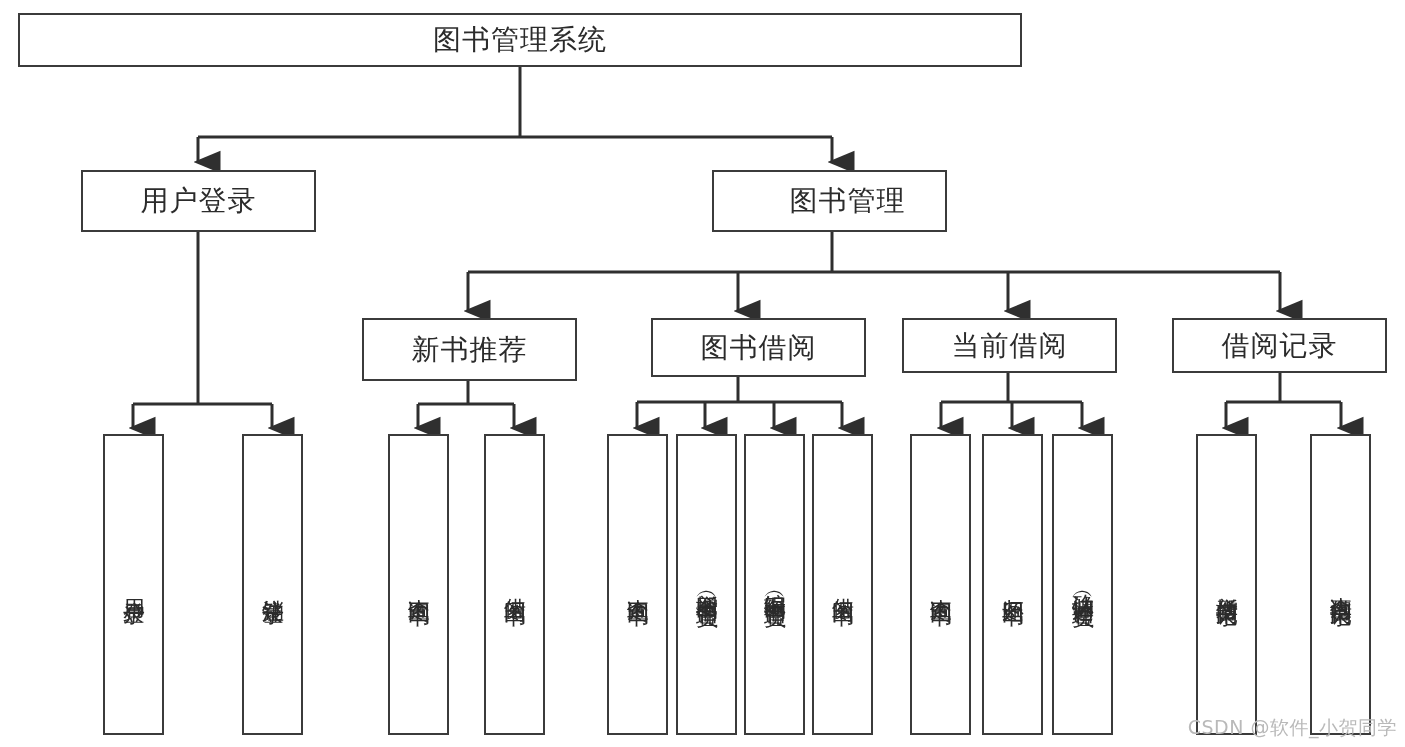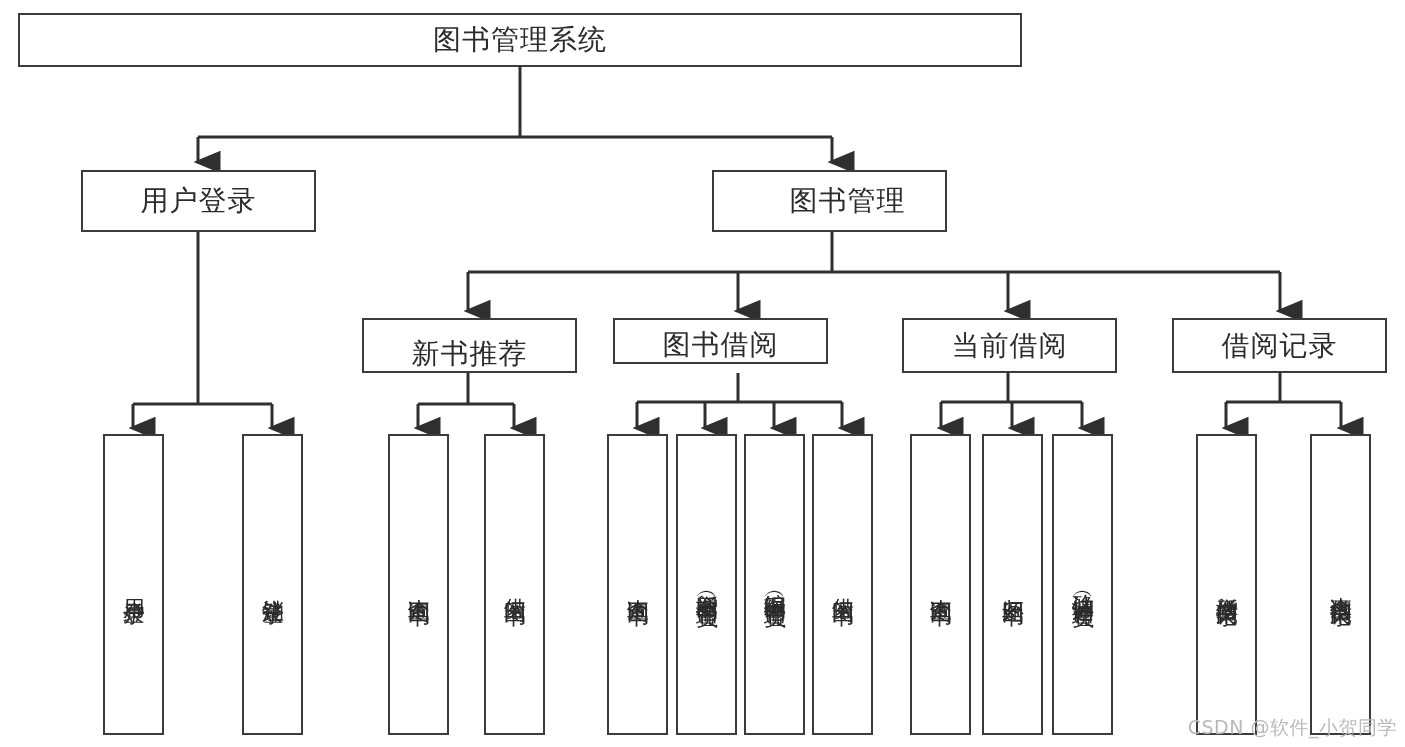--- a/index.html
+++ b/index.html
@@ -129,24 +129,24 @@
     <span>图书管理系统</span>
   </div>
 
   <div class="node h" style="left:81px; top:170px; width:235px; height:62px;">
     <span>用户登录</span>
   </div>
   <div class="node h" style="left:712px; top:170px; width:235px; height:62px;padding-left:36px;">
     <span>图书管理</span>
   </div>
 
-  <div class="node h" style="left:362px; top:318px; width:215px; height:55px;align-items:flex-end;">
+  <div class="node h" style="left:362px; top:318px; width:215px; height:63px;">
     <span>新书推荐</span>
   </div>
-  <div class="node h" style="left:613px; top:318px; width:215px; height:46px;align-items:flex-end;">
+  <div class="node h" style="left:651px; top:318px; width:215px; height:59px;">
     <span>图书借阅</span>
   </div>
   <div class="node h" style="left:1172px; top:318px; width:215px; height:55px;">
     <span>借阅记录</span>
   </div>
   <div class="node h" style="left:902px; top:318px; width:215px; height:55px;">
     <span>当前借阅</span>
   </div>
 
   <div class="node v" style="left:103px; top:434px; width:61px; height:301px;">

